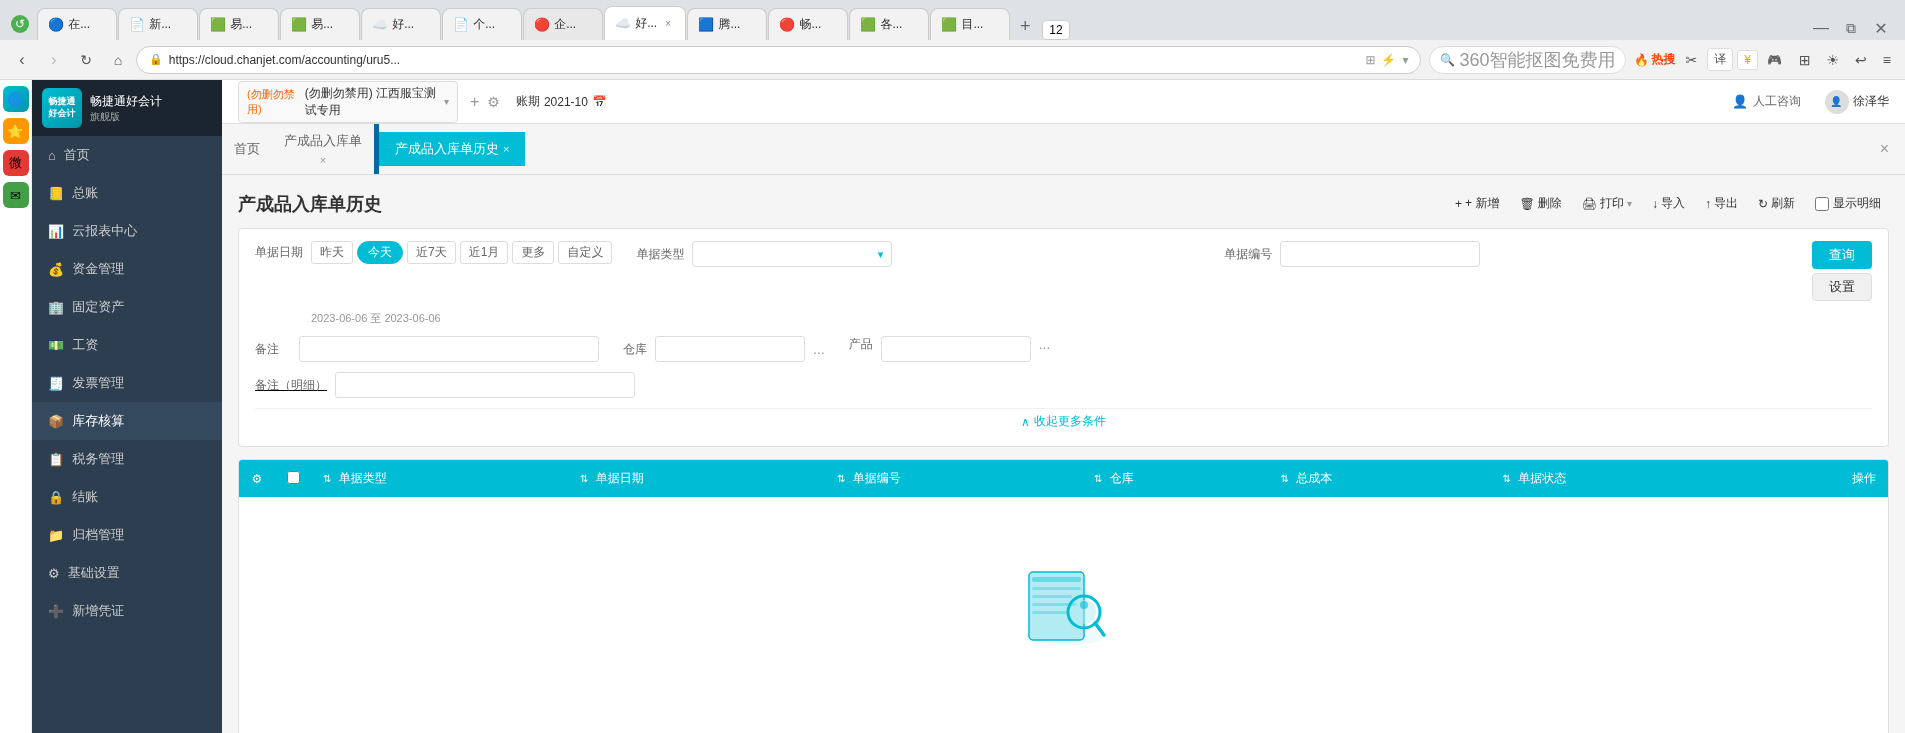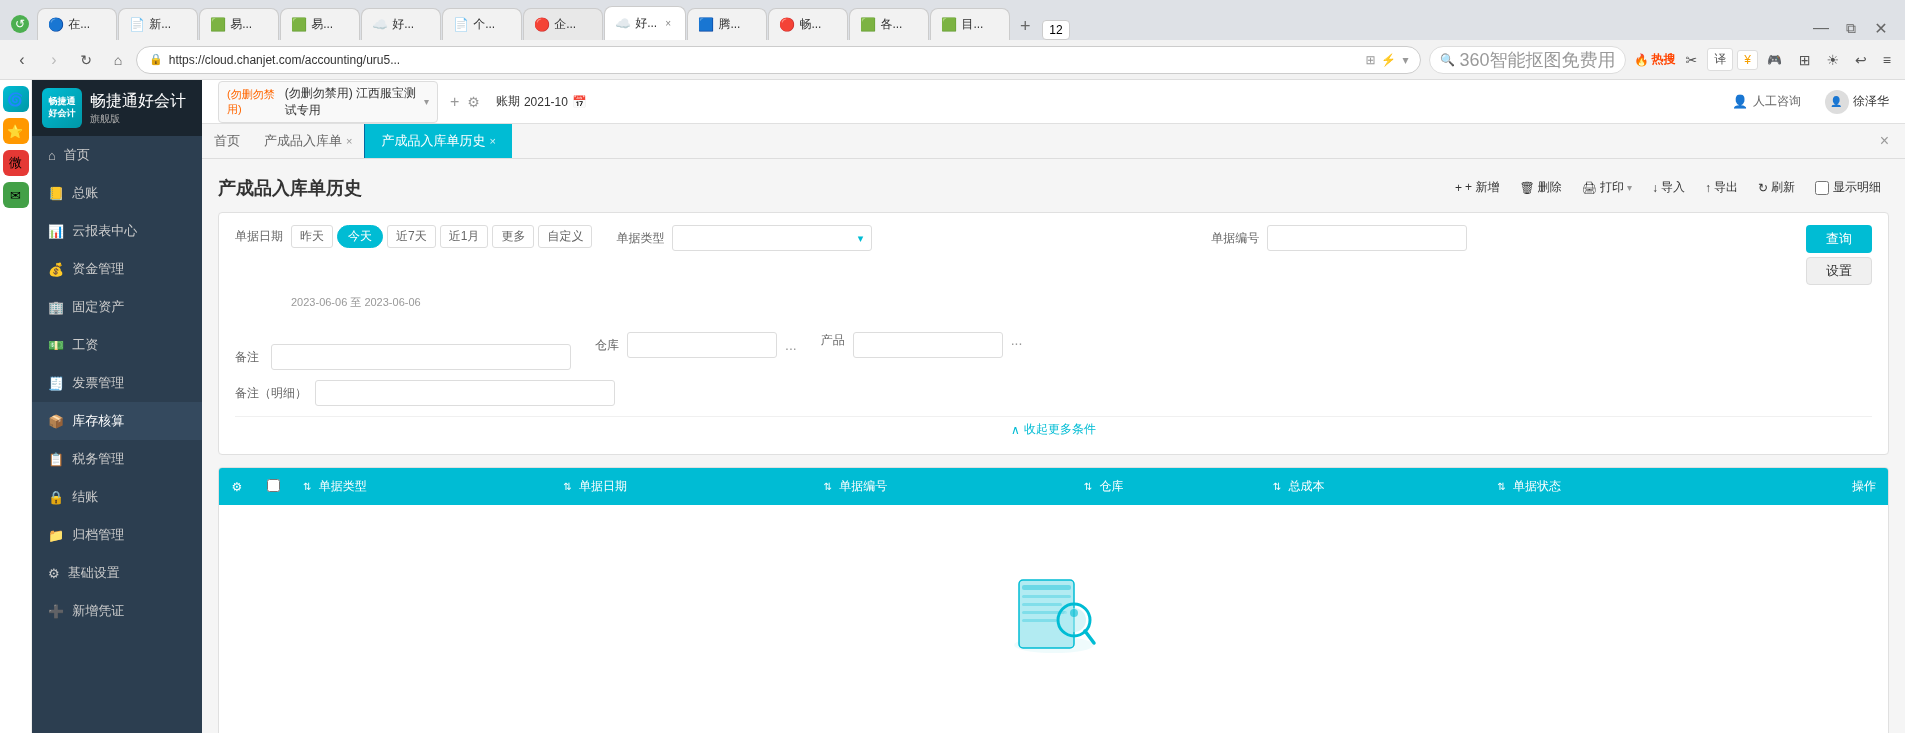--- a/index.html
+++ b/index.html
@@ -127,28 +127,28 @@
 
 <div style="display:flex;height:calc(733px - 80px);">
 
   <div style="width:32px;background:#fff;display:flex;flex-direction:column;align-items:center;padding:6px 0;gap:6px;border-right:1px solid #eee;">
     <div style="width:26px;height:26px;background:linear-gradient(135deg,#00bcd4,#0097a7);border-radius:6px;display:flex;align-items:center;justify-content:center;font-size:13px;cursor:pointer;">🌀</div>
     <div style="width:26px;height:26px;background:#ff9800;border-radius:6px;display:flex;align-items:center;justify-content:center;font-size:13px;cursor:pointer;">⭐</div>
     <div style="width:26px;height:26px;background:#e53935;border-radius:6px;display:flex;align-items:center;justify-content:center;font-size:13px;cursor:pointer;">微</div>
     <div style="width:26px;height:26px;background:#43a047;border-radius:6px;display:flex;align-items:center;justify-content:center;font-size:13px;cursor:pointer;">✉</div>
   </div>
 
-  <div style="width:170px;background:#2c3e50;color:#fff;display:flex;flex-direction:column;flex-shrink:0;">
+  <div style="width:190px;background:#2c3e50;color:#fff;display:flex;flex-direction:column;flex-shrink:0;">
 
     <div style="background:#1a252f;padding:8px 10px;display:flex;align-items:center;gap:8px;">
       <div style="width:40px;height:40px;background:linear-gradient(135deg,#00bcd4,#0097a7);border-radius:6px;display:flex;align-items:center;justify-content:center;font-size:9px;color:#fff;font-weight:bold;text-align:center;line-height:1.3;flex-shrink:0;">
         <span>畅捷通<br>好会计</span>
       </div>
       <div>
-        <div style="font-size:16px;color:#fff;">畅捷通好会计</div>
+        <div style="font-size:12px;color:#fff;">畅捷通好会计</div>
         <div style="font-size:10px;color:#aaa;">旗舰版</div>
       </div>
     </div>
 
     <div style="flex:1;overflow-y:auto;">
       <div style="display:flex;align-items:center;gap:8px;padding:10px 16px;cursor:pointer;color:#ccc;font-size:13px;">
         <span>⌂</span>
         <span>首页</span>
       </div>
       <div style="display:flex;align-items:center;gap:8px;padding:10px 16px;cursor:pointer;color:#ccc;font-size:13px;">
@@ -225,21 +225,21 @@
       <div style="display:flex;align-items:center;gap:4px;font-size:12px;color:#333;margin-left:16px;">
         <span style="width:24px;height:24px;background:#ddd;border-radius:50%;display:flex;align-items:center;justify-content:center;font-size:10px;">👤</span>
         <span>徐泽华</span>
       </div>
     </div>
 
     <div style="display:flex;align-items:center;background:#f5f5f5;border-bottom:1px solid #ddd;flex-shrink:0;position:relative;">
       <div style="padding:8px 12px;font-size:13px;color:#666;cursor:pointer;">
         <span>首页</span>
       </div>
-      <div style="padding:8px 12px;font-size:13px;cursor:pointer;color:#666;border-right:1px solid #0369a1;display:flex;align-items:center;gap:4px;background:#f5f5f5;">
+      <div style="padding:8px 12px;font-size:13px;cursor:pointer;color:#666;border-right:5px solid #0369a1;display:flex;align-items:center;gap:4px;background:#f5f5f5;flex-direction:column;">
         <span>产成品入库单</span>
         <span style="font-size:11px;color:#999;">×</span>
       </div>
       <div style="padding:8px 16px;font-size:13px;cursor:pointer;color:#fff;background:#00bcd4;display:flex;align-items:center;gap:4px;">
         <span>产成品入库单历史</span>
         <span style="font-size:11px;color:rgba(255,255,255,0.8);">×</span>
       </div>
       <div style="flex:1;"></div>
       <div style="padding:0 16px;font-size:16px;color:#999;cursor:pointer;">×</div>
     </div>
@@ -304,47 +304,47 @@
               <span style="color:#00bcd4;font-size:11px;">▾</span>
             </div>
           </div>
 
           <div style="display:flex;align-items:center;gap:8px;flex:1;">
             <span style="font-size:12px;color:#666;white-space:nowrap;">单据编号</span>
             <input type="text" style="border: 1px solid rgb(221, 221, 221); border-radius: 3px; padding: 2px 8px; font-size: 12px; width: 200px; height: 26px;">
           </div>
 
           <div style="display:flex;flex-direction:column;gap:4px;margin-left:auto;flex-shrink:0;">
-            <button style="background:#00bcd4;color:#fff;border:none;border-radius:4px;padding:5px 20px;font-size:13px;cursor:pointer;">查询</button>
+            <button style="background:#00bcd4;color:#fff;border:none;border-radius:4px;padding:5px 14px;font-size:13px;cursor:pointer;">查询</button>
             <button style="background:#f0f0f0;color:#333;border:1px solid #ddd;border-radius:4px;padding:4px 16px;font-size:13px;cursor:pointer;">设置</button>
           </div>
         </div>
 
         <div style="font-size:11px;color:#999;margin-left:56px;margin-bottom:10px;">
           <span>2023-06-06 至 2023-06-06</span>
         </div>
 
         <div style="display:flex;align-items:center;gap:24px;margin-bottom:10px;">
-          <div style="display:flex;align-items:center;gap:12px;margin-top:24px;">
+          <div style="display:flex;align-items:center;gap:20px;">
             <span style="font-size:12px;color:#666;white-space:nowrap;">备注</span>
             <input type="text" style="border: 1px solid rgb(221, 221, 221); border-radius: 3px; padding: 2px 8px; font-size: 12px; width: 300px; height: 26px;">
           </div>
           <div style="display:flex;align-items:center;gap:8px;">
             <span style="font-size:12px;color:#666;white-space:nowrap;">仓库</span>
             <input type="text" style="border: 1px solid rgb(221, 221, 221); border-radius: 3px; padding: 2px 8px; font-size: 12px; width: 150px; height: 26px;">
             <span style="color:#999;font-size:14px;cursor:pointer;"><span>...</span></span>
           </div>
           <div style="display:flex;align-items:flex-start;gap:8px;">
             <span style="font-size:12px;color:#666;white-space:nowrap;">产品</span>
             <input type="text" style="border: 1px solid rgb(221, 221, 221); border-radius: 3px; padding: 2px 8px; font-size: 12px; width: 150px; height: 26px;">
             <span style="color:#999;font-size:14px;cursor:pointer;"><span>...</span></span>
           </div>
         </div>
 
-        <div style="display:flex;align-items:center;gap:24px;margin-bottom:10px;">
+        <div style="display:flex;align-items:center;gap:24px;margin-bottom:10px;text-decoration:underline;">
           <div style="display:flex;align-items:center;gap:8px;">
             <span style="font-size:12px;color:#666;white-space:nowrap;">备注（明细）</span>
             <input type="text" style="border: 1px solid rgb(221, 221, 221); border-radius: 3px; padding: 2px 8px; font-size: 12px; width: 300px; height: 26px;">
           </div>
         </div>
 
         <div style="display:flex;align-items:center;justify-content:center;gap:4px;font-size:12px;color:#00bcd4;cursor:pointer;padding:4px;border-top:1px solid #f0f0f0;margin-top:4px;">
           <span>∧</span>
           <span>收起更多条件</span>
         </div>

